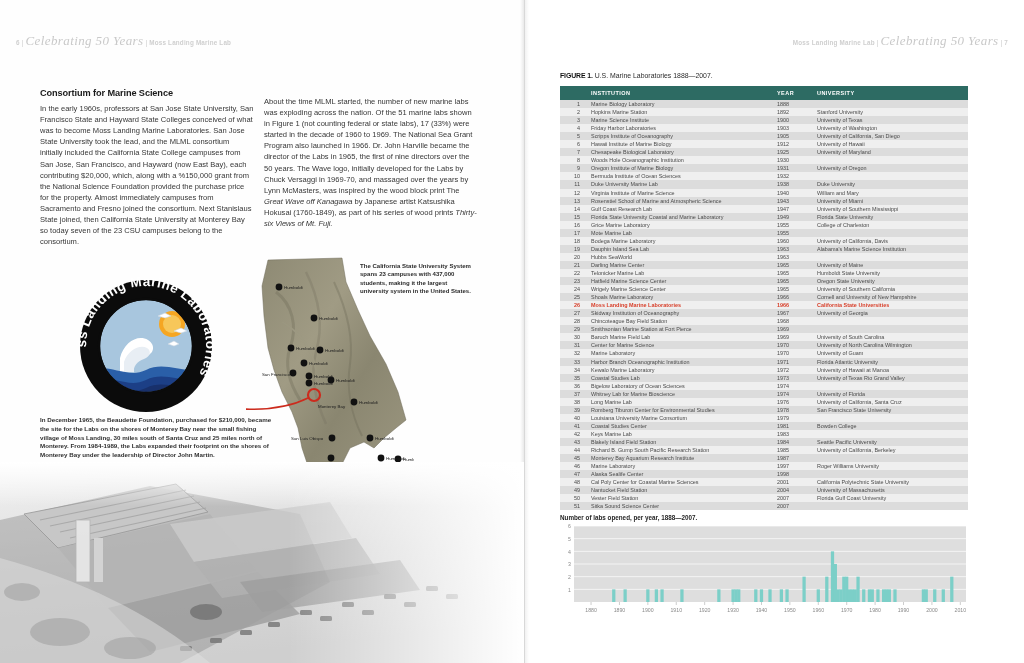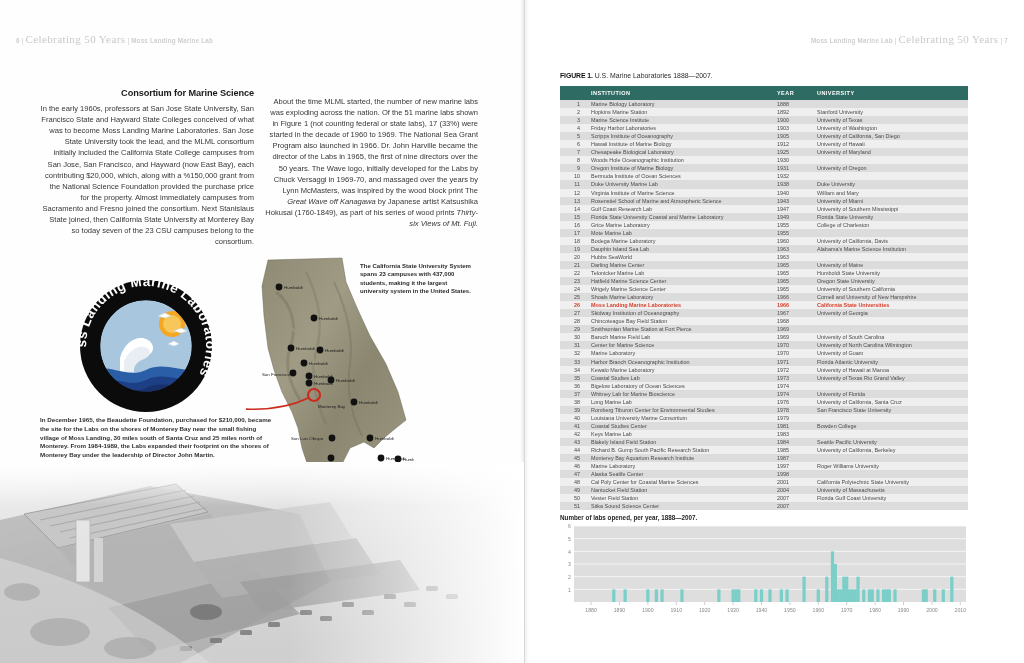--- a/index.html
+++ b/index.html
@@ -13,28 +13,28 @@
   
   .page-left  { position: absolute; left: 0;   top: 0; width: 524px; height: 663px; background: #fefefe; }
   .page-right { position: absolute; left: 524px; top: 0; width: 500px; height: 663px; background: #ffffff; }
   .gutter { position: absolute; left: 520px; top: 0; width: 9px; height: 663px;
             background: linear-gradient(to right,#ffffff,#e9e9e9 45%,#d8d8d8 50%,#f2f2f2 60%,#ffffff); }
 
   
   .runhead { position: absolute; top: 33px; font-size: 6.3px; color: #c9c9c9;
              letter-spacing: .2px; white-space: nowrap; }
   .runhead .bold { font-weight: bold; color: #cfcfcf; }
-  .runhead .script { font-family: "Liberation Serif", serif; 
-                     font-size: 11px; letter-spacing: .4px; }
+  .runhead .script { font-family: "Liberation Serif", serif; font-style: italic;
+                     font-size: 13px; letter-spacing: .4px; }
   .runhead-left  { left: 16px; }
   .runhead-right { right: 16px; }
 
   
   .col { position: absolute; width: 214px; font-size: 7.55px; line-height: 11.1px;
-         color: #363636; text-align: right; }
+         color: #363636; text-align: left; }
   .col-1 { left: 40px; top: 88px; }
   .col-2 { left: 264px; top: 96px; }
   .col h2 { font-size: 9.2px; font-weight: bold; color: #1b1b1b;
             margin-bottom: 4px; letter-spacing: -.1px; }
   .col p { font-size: 7.55px; line-height: 11.1px; }
   .ital { font-style: italic; }
 
   
   .logo-wrap { position: absolute; left: 62px; top: 276px; width: 168px; height: 140px; }
   .logo-svg  { width: 168px; height: 140px; display: block; }

